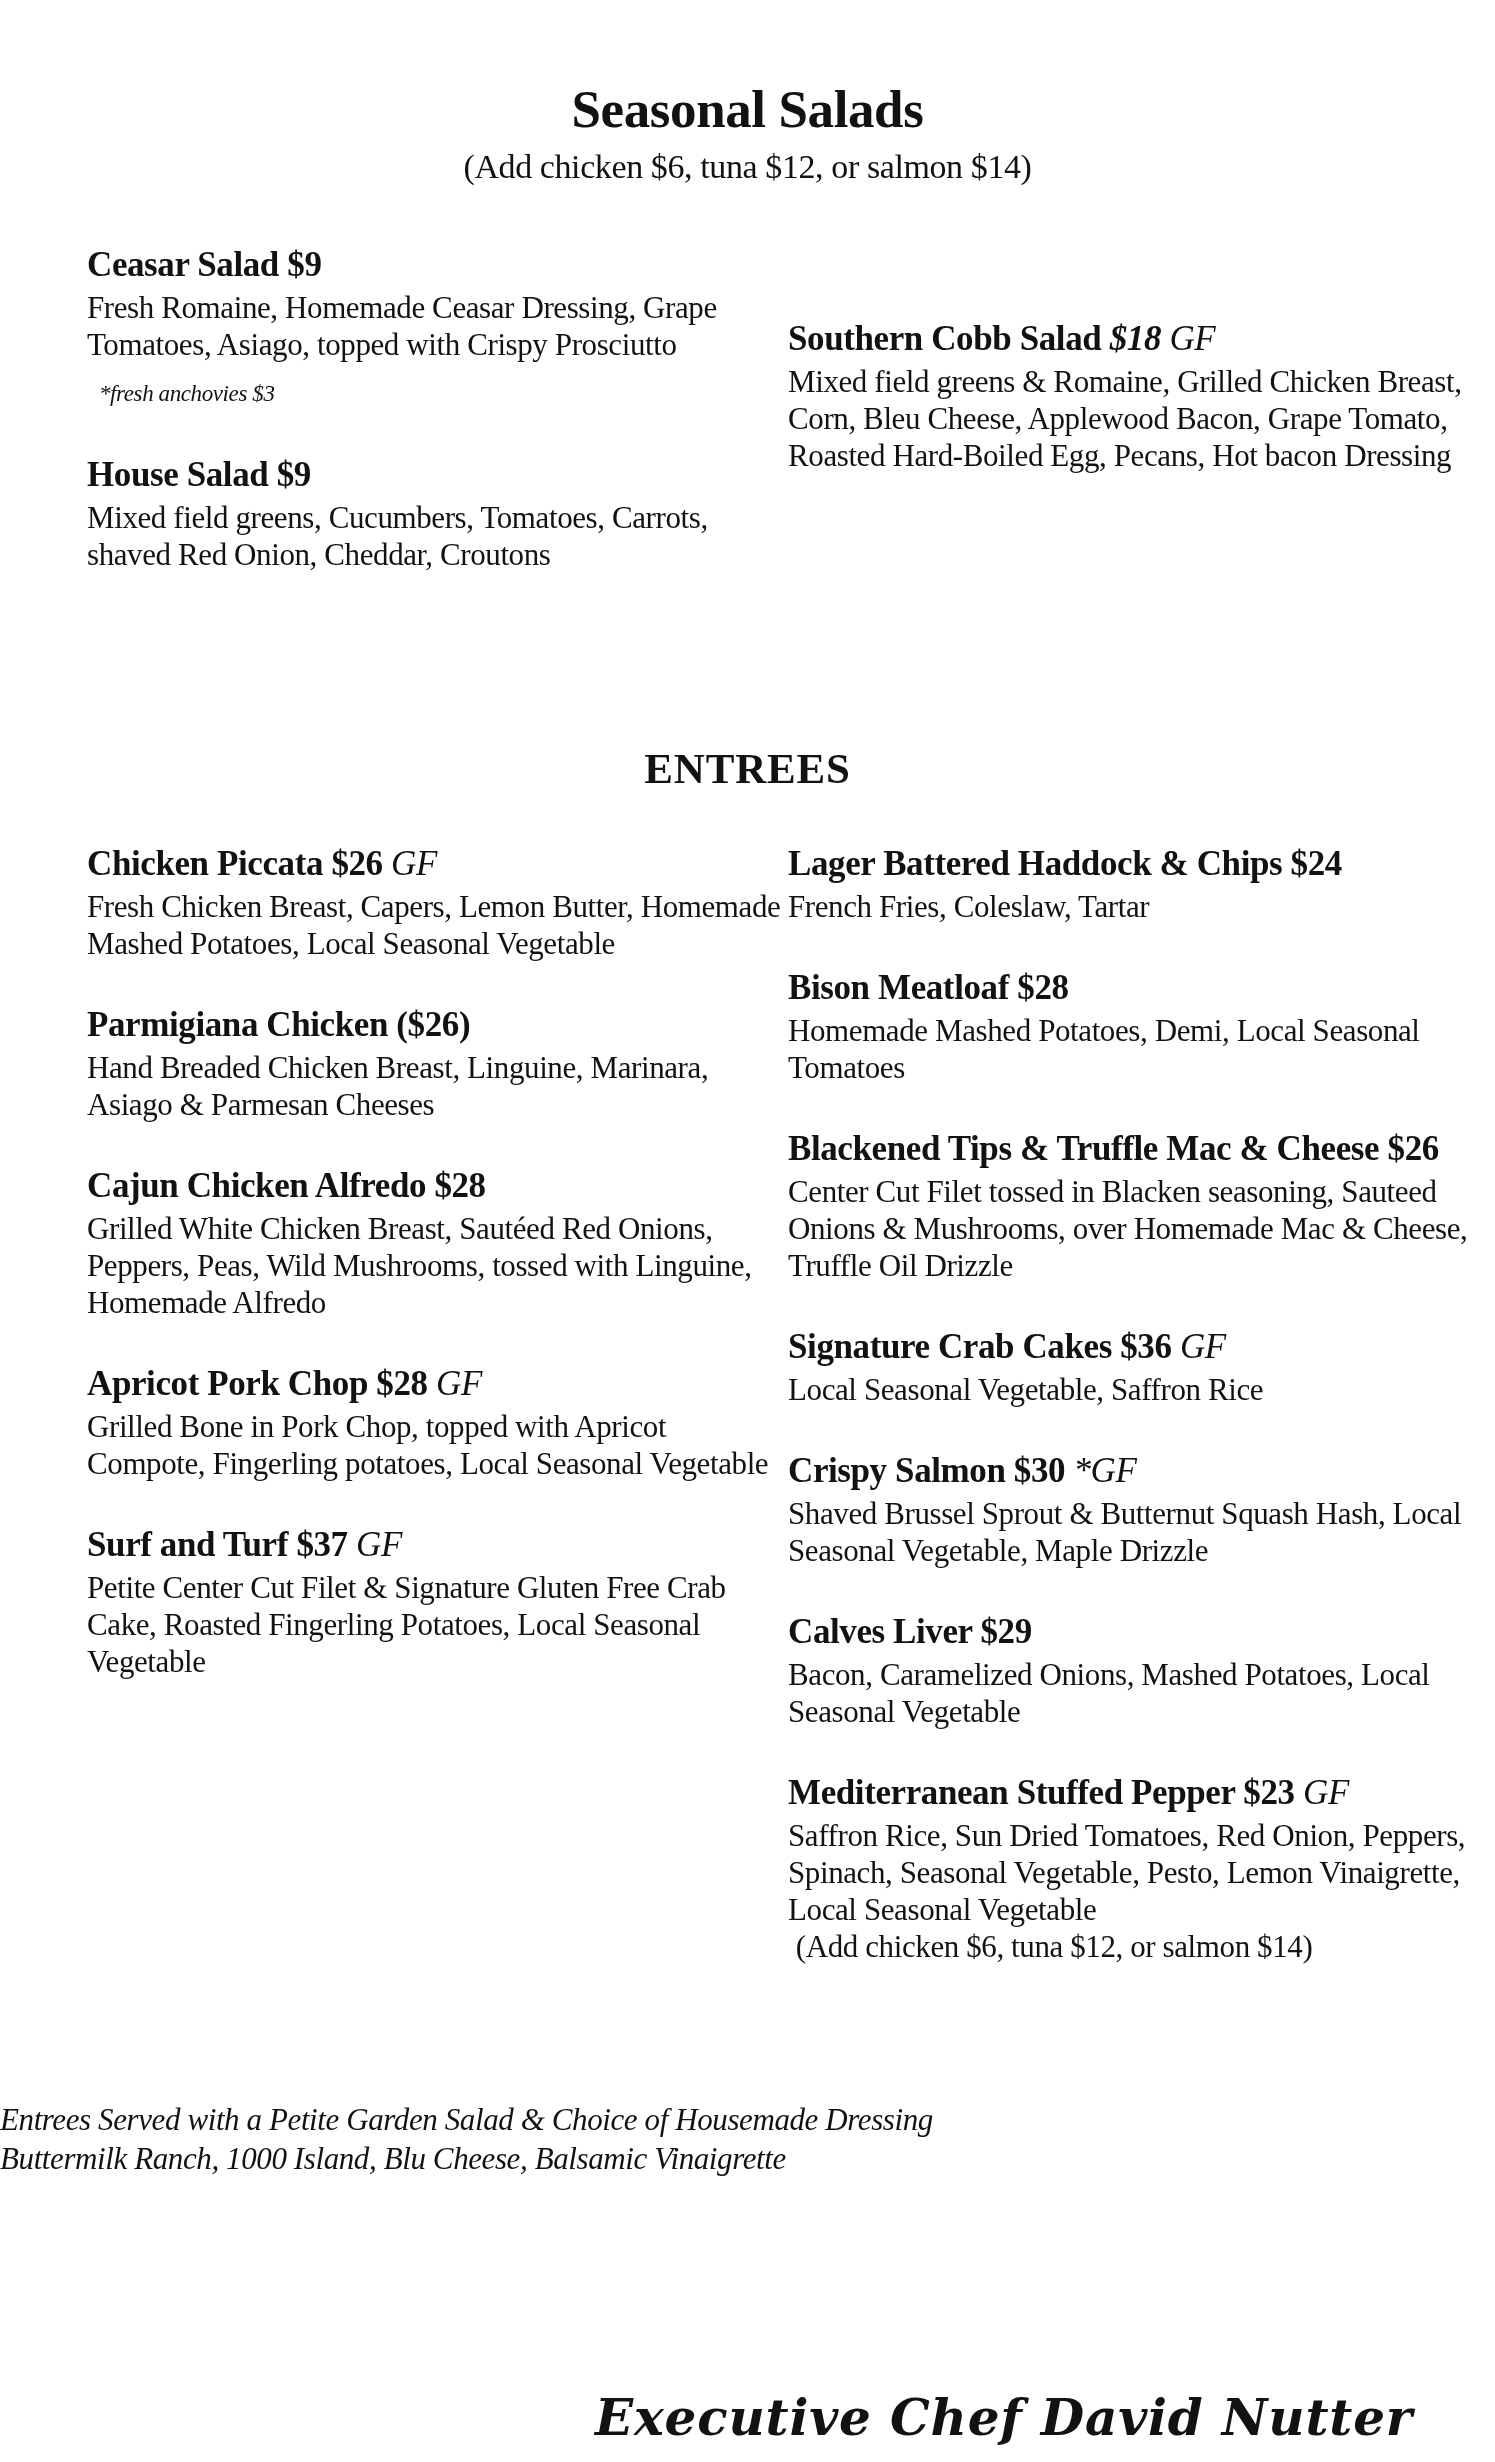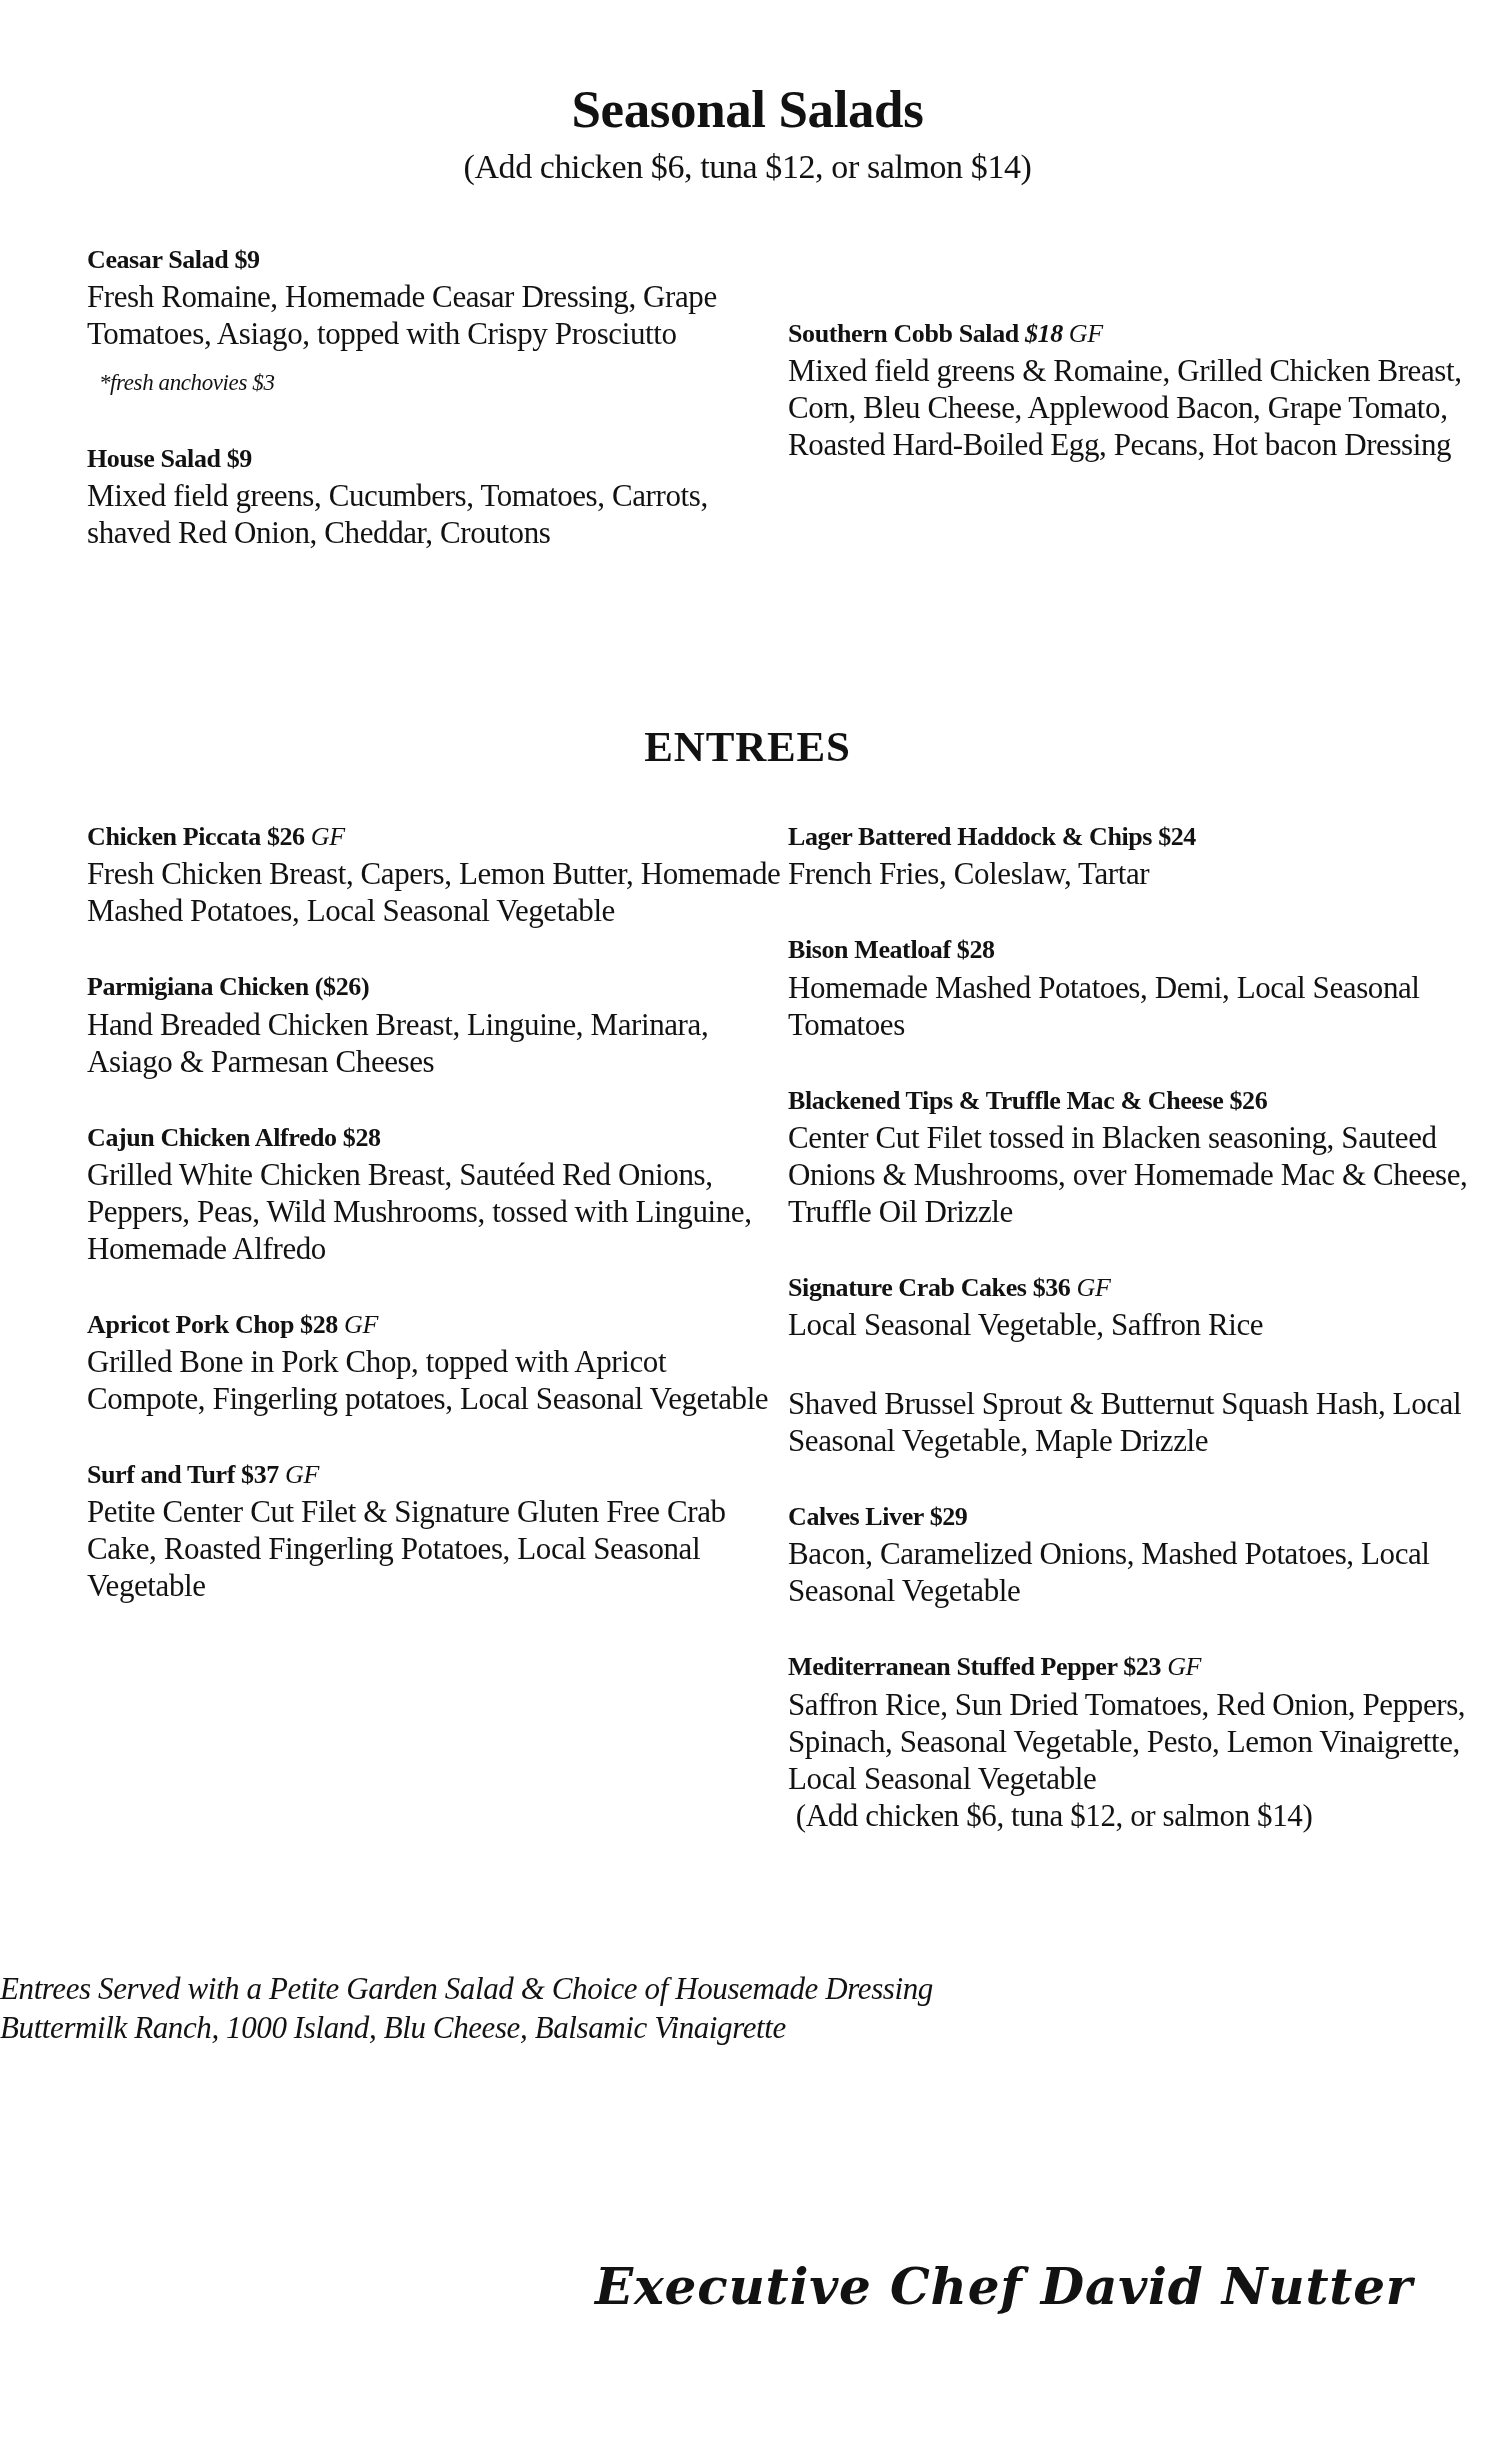--- a/index.html
+++ b/index.html
@@ -32,21 +32,21 @@
     display:flex;
     padding:0 11.7px 0 87px;
     box-sizing:border-box;
   }
   .salads{margin-top:55px;}
   .col-left{width:701px;flex:0 0 auto;}
   .col-right{width:695px;flex:0 0 auto;}
   .salads .col-right{padding-top:74px;}
   .item{margin-bottom:42px;}
   .item h3{
-    font-size:26px;
+    font-size:35px;
     font-weight:bold;
     line-height:1.2;
     margin:0 0 3.1px 0;
   }
   .gf{
     font-style:italic;
     font-weight:normal;
   }
   .price-italic{font-style:italic;}
   .desc{
@@ -174,20 +174,21 @@
         <h3><span>Blackened Tips &amp; Truffle Mac &amp; Cheese</span> <span>$26</span> <span class="gf"></span></h3>
         <p class="desc">Center Cut Filet tossed in Blacken seasoning, Sauteed Onions &amp; Mushrooms, over Homemade Mac &amp; Cheese, Truffle Oil Drizzle</p>
       </div>
 
       <div class="item">
         <h3><span>Signature Crab Cakes</span> <span>$36</span> <span class="gf">GF</span></h3>
         <p class="desc">Local Seasonal Vegetable, Saffron Rice</p>
       </div>
 
       <div class="item">
+        <h3><span>Crispy Salmon</span> <span>$30</span> <span class="gf">*GF</span></h3>
         <p class="desc">Shaved Brussel Sprout &amp; Butternut Squash Hash, Local Seasonal Vegetable, Maple Drizzle</p>
       </div>
 
       <div class="item">
         <h3><span>Calves Liver</span> <span>$29</span> <span class="gf"></span></h3>
         <p class="desc">Bacon, Caramelized Onions, Mashed Potatoes, Local Seasonal Vegetable</p>
       </div>
 
       <div class="item">
         <h3><span>Mediterranean Stuffed Pepper</span> <span>$23</span> <span class="gf">GF</span></h3>

